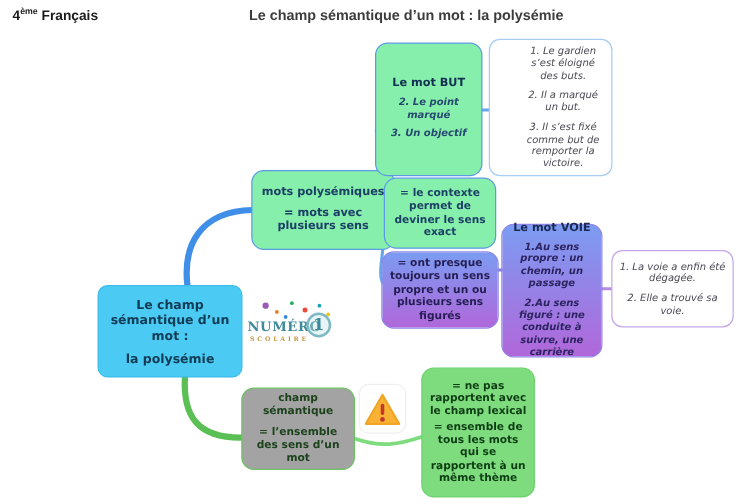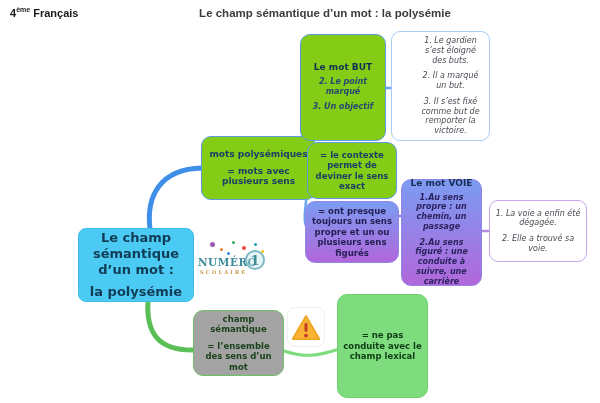--- a/index.html
+++ b/index.html
@@ -19,24 +19,24 @@
     font-family: "Liberation Sans", sans-serif;
     font-weight: bold; font-size: 11.5px; color: #3c3c3c;
   }
   svg.connectors { position: absolute; left: 0; top: 0; z-index: 0; }
   .node {
     position: absolute; z-index: 1; border-radius: 10px; padding: 4px 5px;
     display: flex; flex-direction: column; justify-content: center;
     text-align: center; font-weight: bold; line-height: 1.22;
   }
   .node p { margin: 3px 0; }
-  .node-blue { background: #84cc16; border: 1.5px solid #5b9be4; color: #1c3f66; font-size: 8px; }
+  .node-blue { background: #86efac; border: 1.5px solid #5b9be4; color: #1c3f66; font-size: 8px; }
   .node-blue .node-title { font-size: 9px; color: #132f52; margin: 2px 0 1px; }
   .node-blue .item { font-style: italic; font-weight: bold; color: #274a70; }
-  .node-root { background: #4bcaf3; border: 1.5px solid #3bbcec; color: #113c55; font-size: 13px; border-radius: 8px; }
+  .node-root { background: #4bcaf3; border: 1.5px solid #3bbcec; color: #113c55; font-size: 10px; border-radius: 8px; justify-content: flex-end; }
   .node-gradient { background: linear-gradient(180deg, #7b9cf2 0%, #b167da 100%); border: 1.5px solid #8f86e8; color: #241d52; font-size: 8px; }
   .node-gradient .node-title { font-size: 9px; color: #1b2a55; margin: 2px 0 1px; }
   .node-gradient .item { font-style: italic; color: #2c2460; }
   .node-examples { background: #ffffff; font-weight: normal; font-style: italic; color: #4a4a55; font-size: 8px; border-radius: 9px; }
   .examples-blue { border: 1.5px solid #a9cdf2; padding-left: 25px; }
   .examples-purple { border: 1.5px solid #c5a8ea; }
   .node-green-light { background: #a3a3a3; border: 1.5px solid #6cc162; color: #1c421c; font-size: 8.5px; }
   .node-green-bright { background: #7edc7e; border: 1.5px solid #6ed36e; color: #0e3c14; font-size: 8.5px; }
   .warning-card {
     position: absolute; z-index: 2; background: #ffffff; border: 1px solid #efefef;
@@ -114,21 +114,22 @@
     <p>1. La voie a enfin été dégagée.</p>
     <p>2. Elle a trouvé sa voie.</p>
   </div>
 
   <div class="node node-green-light" style="left:193px; top:310px; width:91px; height:66px;">
     <p>champ sémantique</p>
     <p>= l’ensemble des sens d’un mot</p>
   </div>
 
   <div class="node node-green-bright" style="left:337px; top:294px; width:91px; height:104px; font-size:8.5px;">
-    <p style="margin:1px 0;">= ne pas conduite avec le champ lexical</p>
+    <p style="margin:1px 0;">= ne pas rapportent avec le champ lexical</p>
+    <p style="margin:1px 0;">= ensemble de tous les mots qui se rapportent à un même thème</p>
   </div>
 
   <div class="warning-card" style="left:287px; top:307px; width:38px; height:40px;">
     <svg width="32" height="29" viewBox="0 0 36 32">
       <path d="M18 3 L33 29 L3 29 Z" fill="#f9b234" stroke="#eea624" stroke-width="2" stroke-linejoin="round"></path>
       <rect x="16.4" y="11" width="3.2" height="10" rx="1.6" fill="#c0392b"></rect>
       <circle cx="18" cy="25" r="2.1" fill="#c0392b"></circle>
     </svg>
   </div>
 

